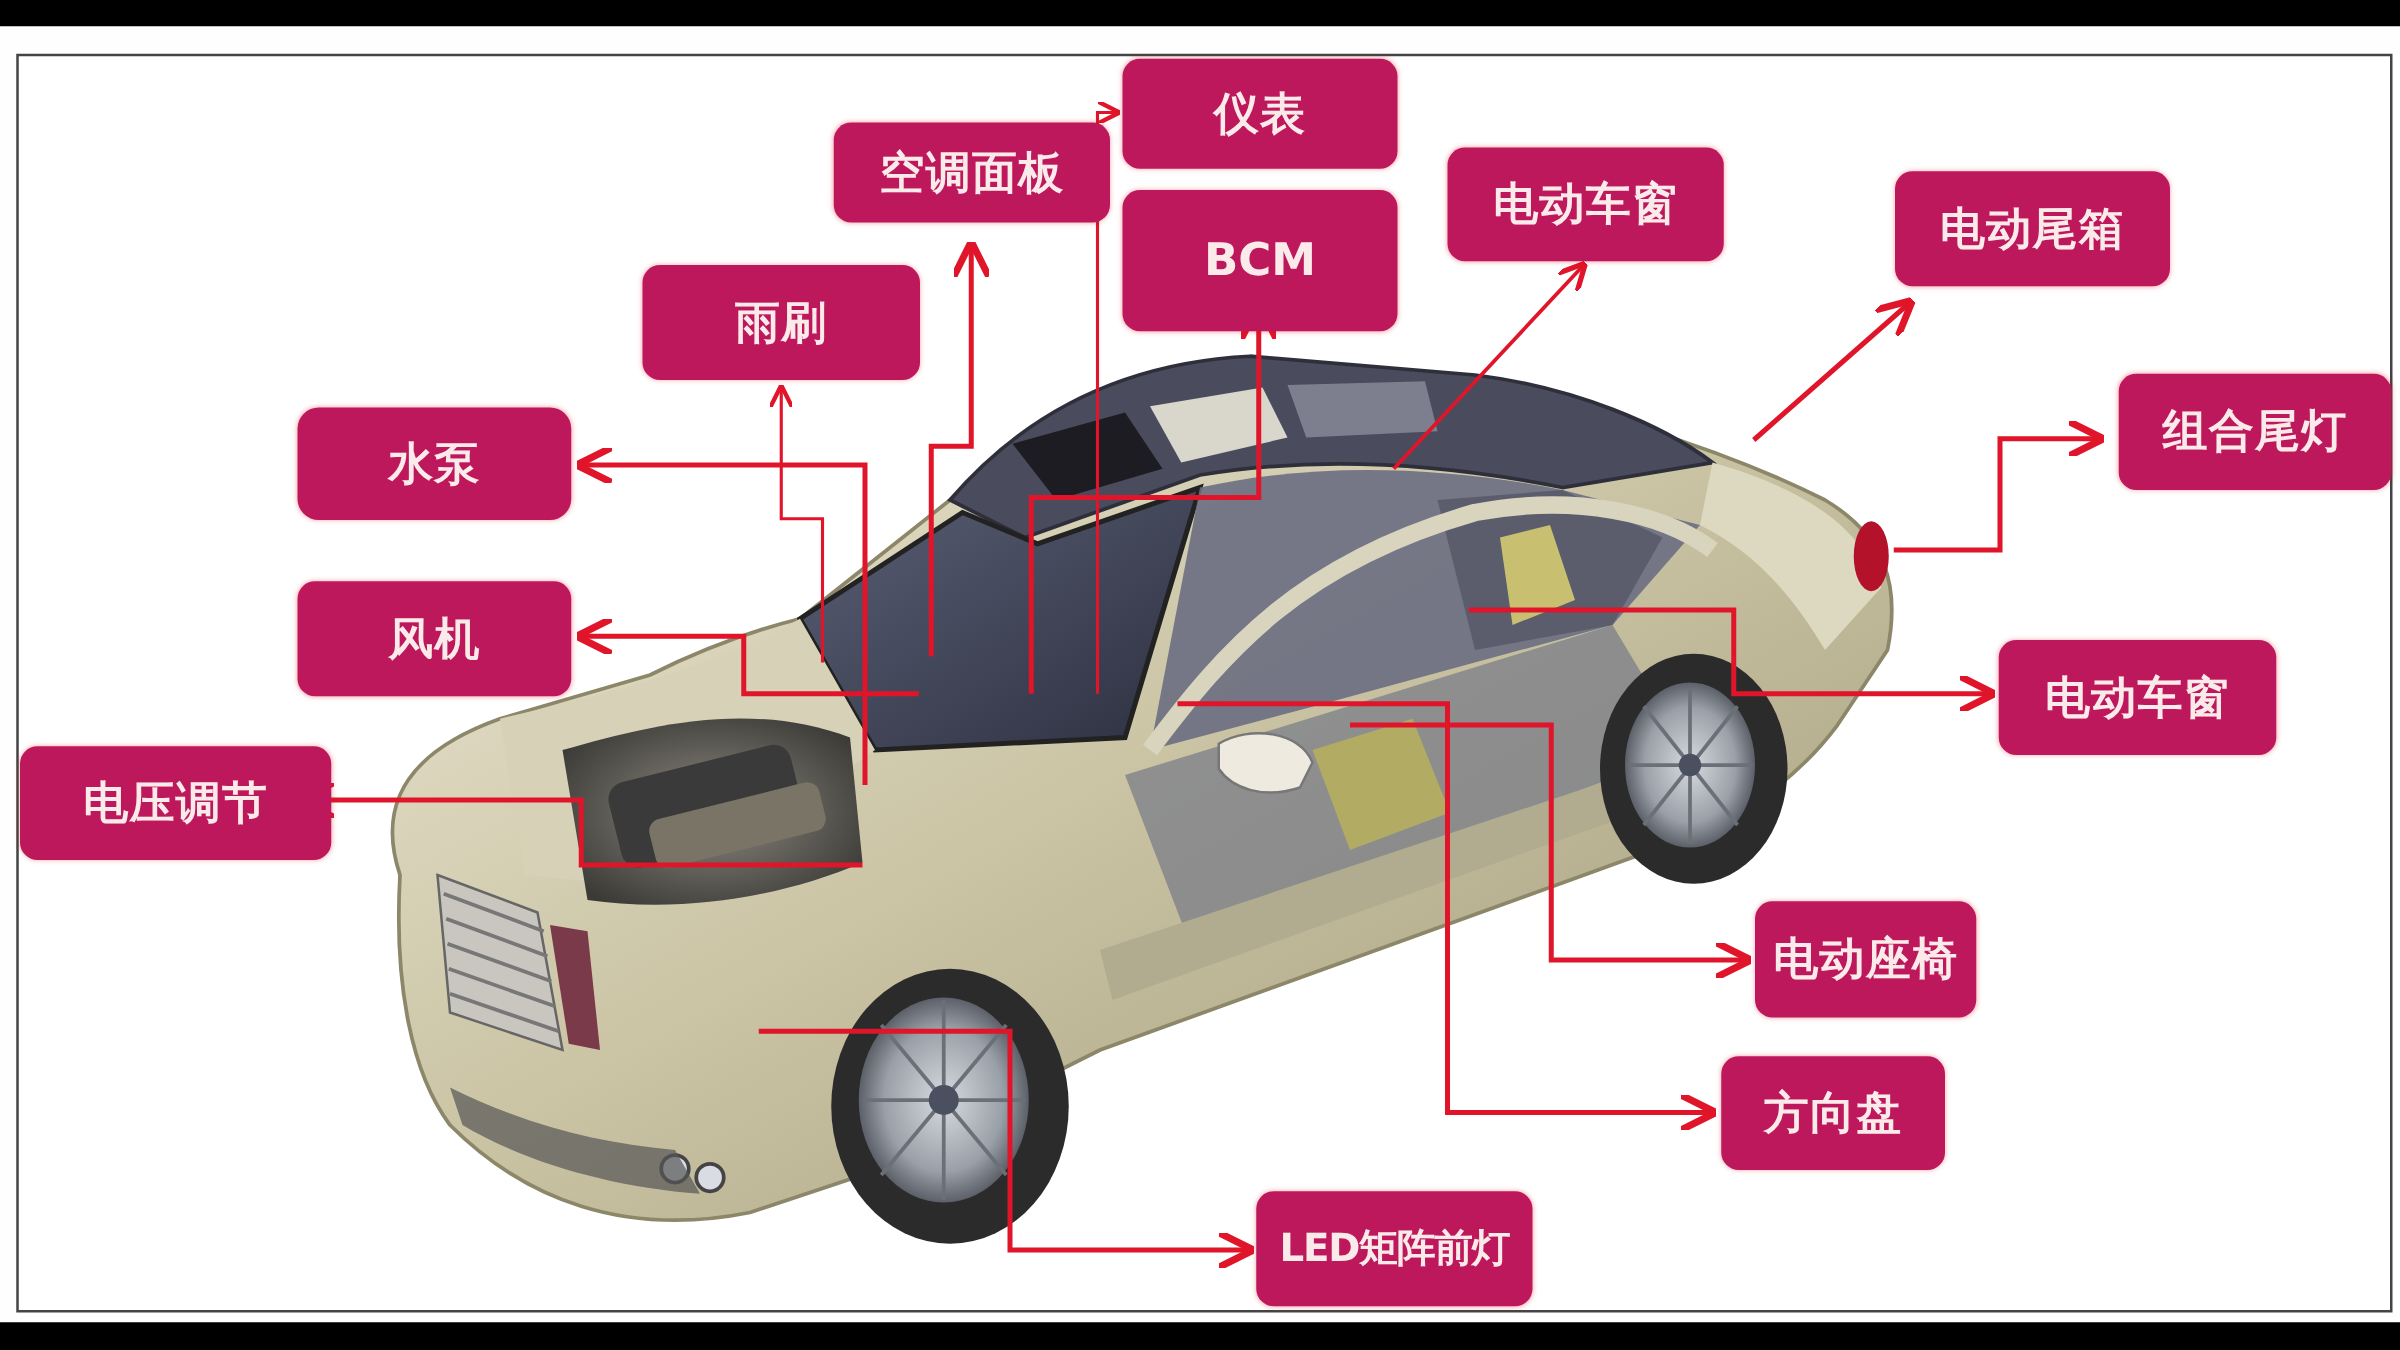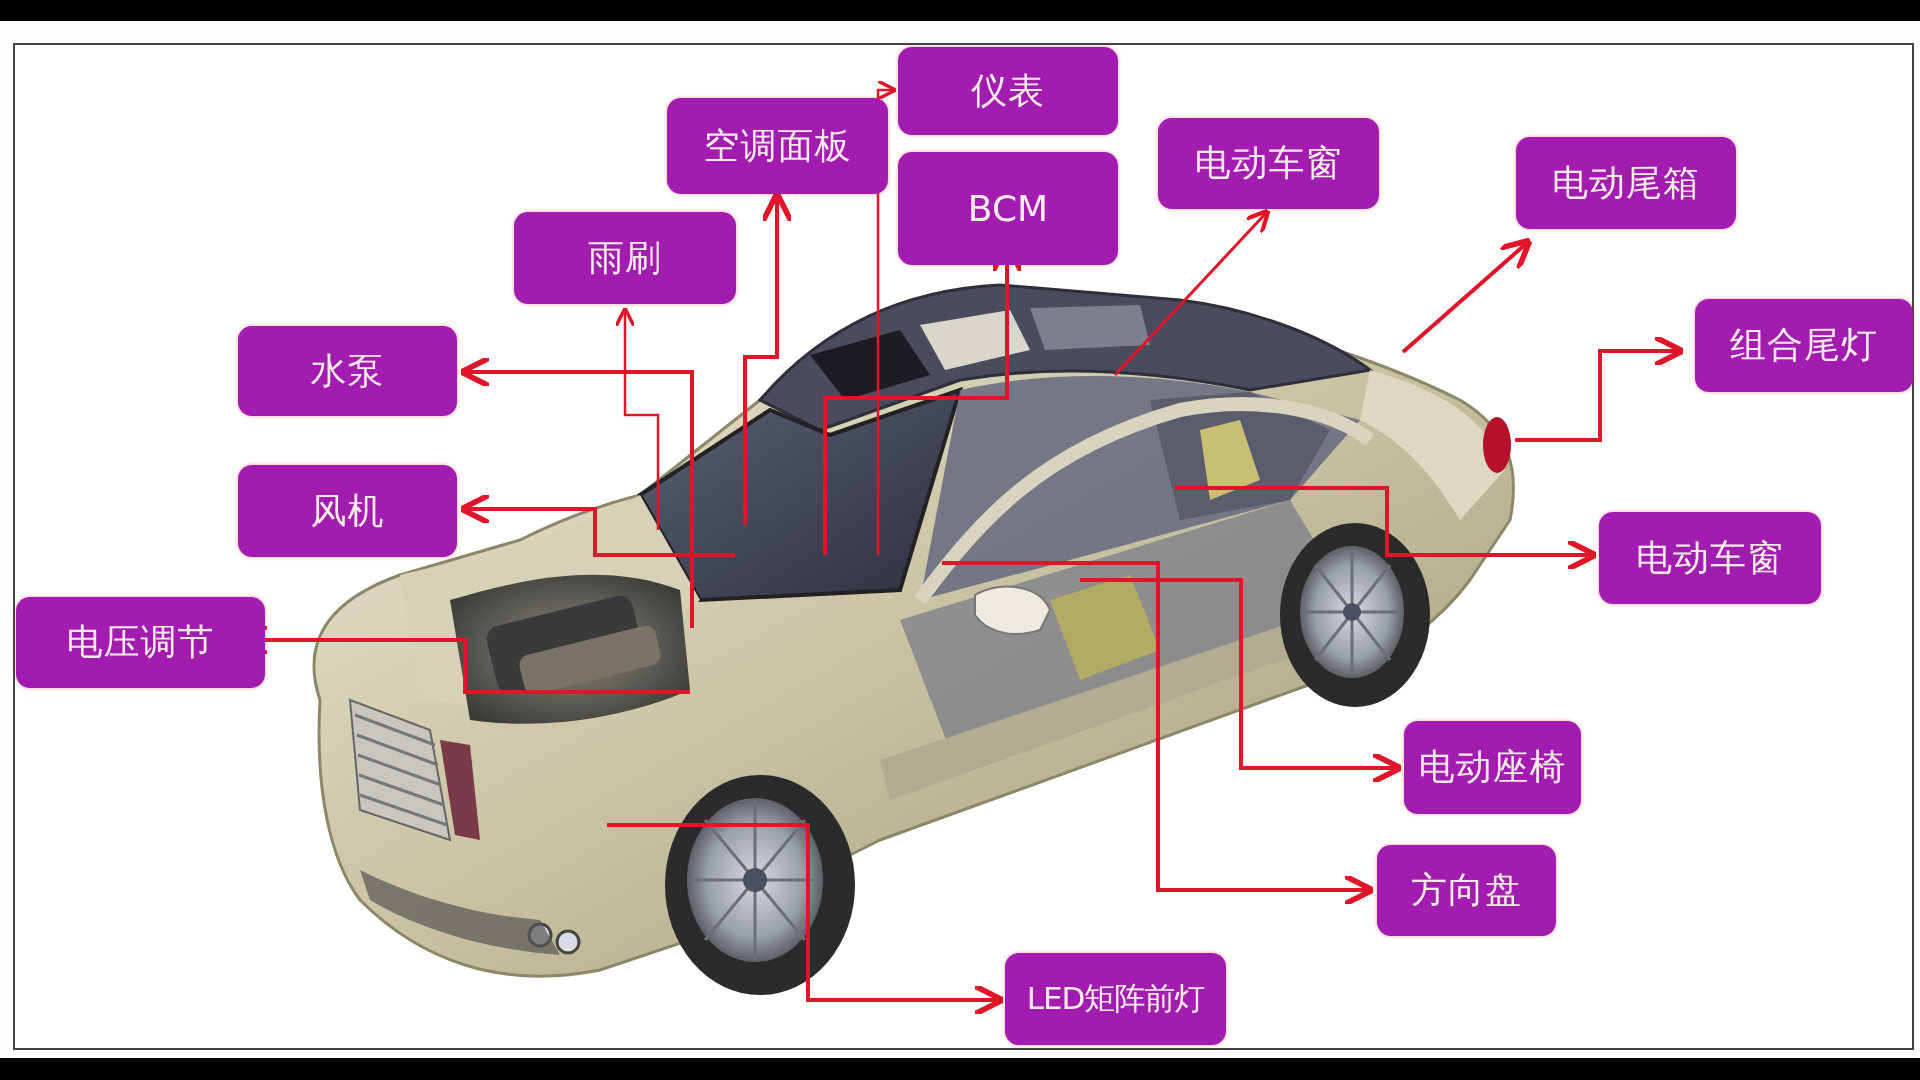--- a/index.html
+++ b/index.html
@@ -9,24 +9,24 @@
   }
   .top-band { position:absolute; left:0; top:0; width:1920px; height:21px; background:#000; }
   .sheet { position:absolute; left:0; top:21px; width:1920px; height:1037px; background:#fefefe; }
   .frame {
     position:absolute; left:13px; top:43px; width:1901px; height:1007px;
     border:2px solid #444; box-sizing:border-box; background:#fff;
   }
   .bottom-band { position:absolute; left:0; top:1058px; width:1920px; height:22px; background:#000; }
   .art { position:absolute; left:0; top:0; width:1920px; height:1080px; }
   .label {
-    position:absolute; background:#a21caf; color:#fbeaea; border-radius:14px;
+    position:absolute; background:#be185d; color:#fbeaea; border-radius:14px;
     display:flex; align-items:center; justify-content:center;
     font-size:36px; letter-spacing:1px; box-shadow:0 0 4px rgba(230,0,18,.35);
-    cursor:pointer; white-space:nowrap;
+    cursor:pointer; white-space:nowrap;font-weight:bold;
   }
   .label.latin { font-size:36px; letter-spacing:0; }
   .label.led { font-size:31px; letter-spacing:-1px; }
 </style>
 </head>
 <body>
 
 <div class="top-band"></div>
 <div class="sheet"></div>
 <div class="frame"></div>
@@ -161,25 +161,25 @@
 
     <polyline points="1080,580 1241,580 1241,768 1398,768" marker-end="url(#arr)"></polyline>
 
     <polyline points="942,563 1158,563 1158,890 1370,890" marker-end="url(#arr)"></polyline>
 
     <polyline points="607,825 808,825 808,1000 1000,1000" marker-end="url(#arr)"></polyline>
   </g>
 </svg>
 
 <div class="label" style="left:898px;top:47px;width:220px;height:88px;">仪表</div>
-<div class="label" style="left:667px;top:98px;width:221px;height:96px;">空调面板</div>
+<div class="label" style="left:667px;top:98px;width:221px;height:80px;">空调面板</div>
 <div class="label latin" style="left:898px;top:152px;width:220px;height:113px;">BCM</div>
 <div class="label" style="left:1158px;top:118px;width:221px;height:91px;">电动车窗</div>
 <div class="label" style="left:1516px;top:137px;width:220px;height:92px;">电动尾箱</div>
 <div class="label" style="left:1695px;top:299px;width:218px;height:93px;">组合尾灯</div>
 <div class="label" style="left:514px;top:212px;width:222px;height:92px;text-align:center;">雨刷</div>
-<div class="label" style="left:238px;top:326px;width:219px;height:90px;">水泵</div>
+<div class="label" style="left:238px;top:326px;width:219px;height:90px;border-radius:17px;">水泵</div>
 <div class="label" style="left:238px;top:465px;width:219px;height:92px;">风机</div>
 <div class="label" style="left:16px;top:597px;width:249px;height:91px;">电压调节</div>
 <div class="label" style="left:1599px;top:512px;width:222px;height:92px;">电动车窗</div>
 <div class="label" style="left:1404px;top:721px;width:177px;height:93px;">电动座椅</div>
 <div class="label" style="left:1377px;top:845px;width:179px;height:91px;">方向盘</div>
 <div class="label led" style="left:1005px;top:953px;width:221px;height:92px;">LED矩阵前灯</div>
 
 </body></html>

